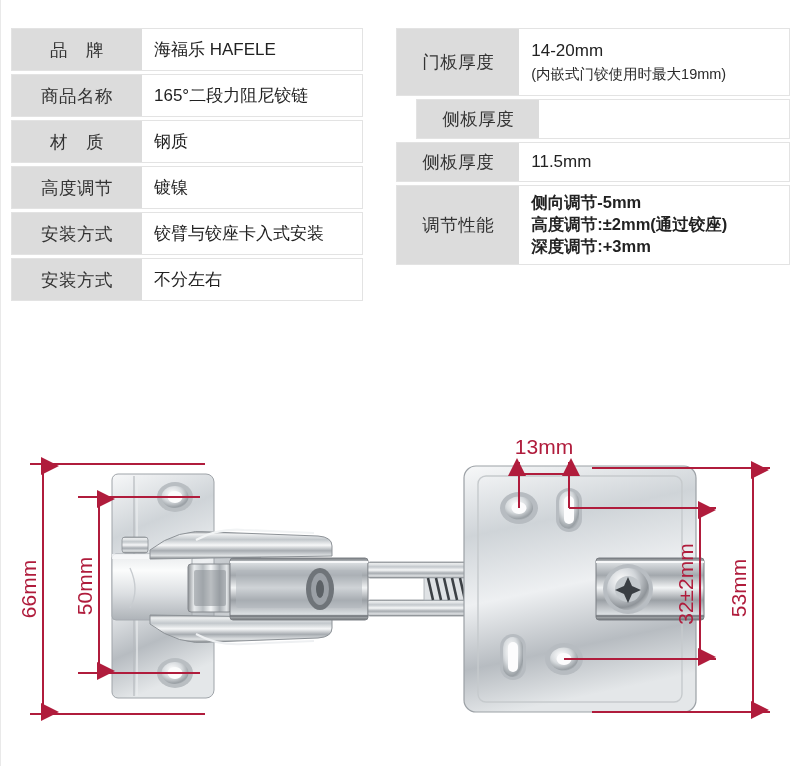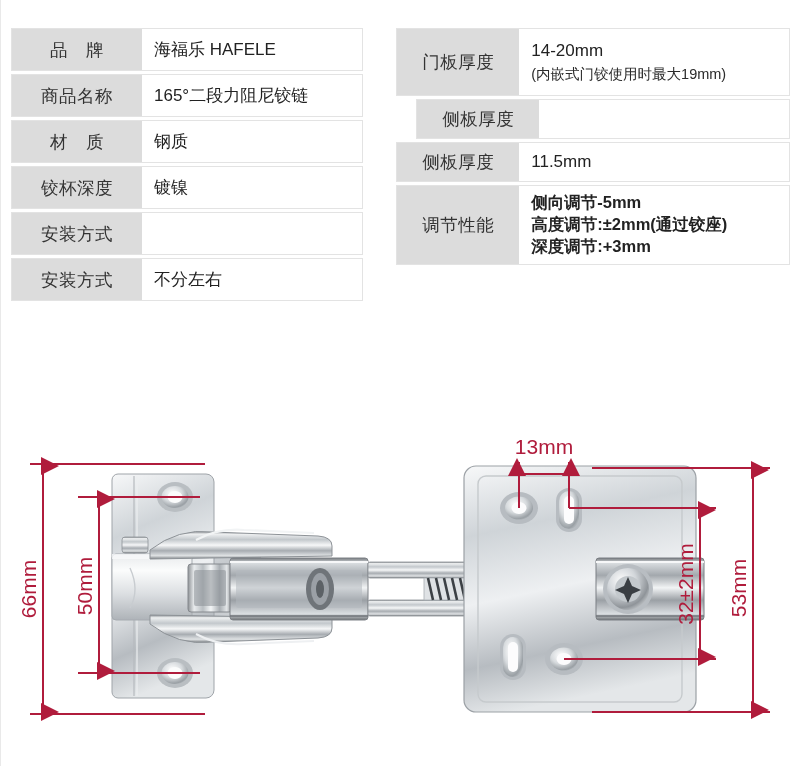--- a/index.html
+++ b/index.html
@@ -132,28 +132,31 @@
       </div>
 
       <div class="spec-row">
         <div class="spec-label">材　质</div>
         <div class="spec-value">
           <span>钢质</span>
         </div>
       </div>
 
       <div class="spec-row">
-        <div class="spec-label">铰杯深度</div>
+        <div class="spec-label">高度调节</div>
         <div class="spec-value">
           <span>镀镍</span>
         </div>
       </div>
 
       <div class="spec-row">
         <div class="spec-label">安装方式</div>
+        <div class="spec-value">
+          <span>铰臂与铰座卡入式安装</span>
+        </div>
       </div>
 
       <div class="spec-row">
         <div class="spec-label">安装方式</div>
         <div class="spec-value">
           <span>不分左右</span>
         </div>
       </div>
 
     </div>

